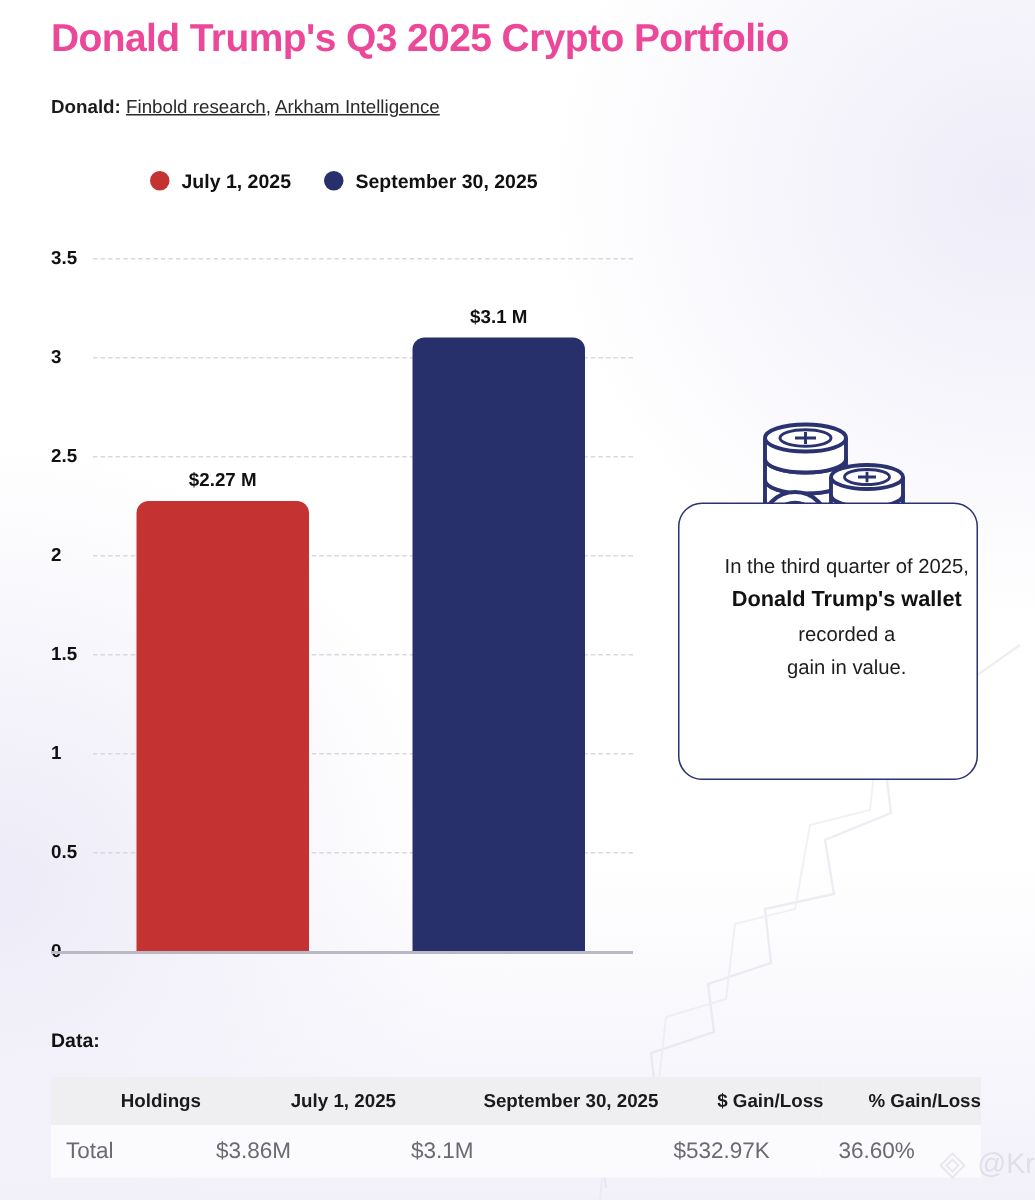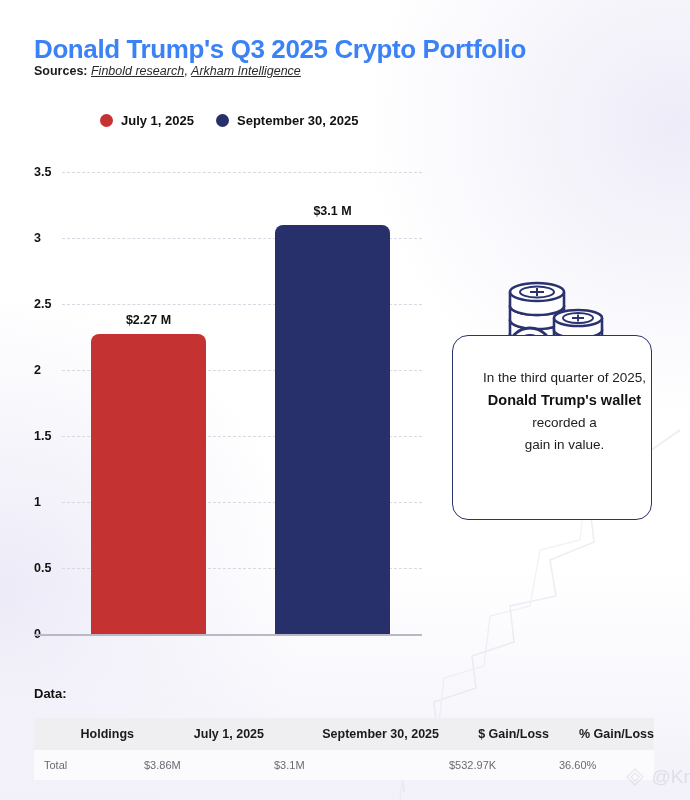--- a/index.html
+++ b/index.html
@@ -17,28 +17,28 @@
                     background:radial-gradient(ellipse at 0% 60%, #eceaf7 0%, rgba(236,234,247,0) 72%); }
   #bg-wash-right  { right:0; top:0; width:330px; height:420px;
                     background:radial-gradient(ellipse at 95% 30%, #eeecf8 0%, rgba(238,236,248,0) 70%); }
   #bg-wash-bottom { left:0; bottom:0; width:690px; height:230px;
                     background:linear-gradient(to top, #f2f1fa 0%, rgba(242,241,250,0) 100%); }
   #bg-zigzag { position:absolute; left:380px; top:420px; width:310px; height:380px; pointer-events:none; opacity:.5; }
 
   
   #page-title {
     position:absolute; left:34px; top:10px;
-    font-size:26px; font-weight:bold; letter-spacing:-0.4px; color:#3b82f6;margin-top:24px;
+    font-size:26px; font-weight:bold; letter-spacing:-0.4px; color:#ec4899;
   }
   #sources-line {
     position:absolute; left:34px; top:64px;
     font-size:12.5px; color:#1c1c1c;
   }
   #sources-line .lbl { font-weight:bold; }
-  #sources-line a { color:#2a2a2a; text-decoration:underline;font-style:italic; }
+  #sources-line a { color:#2a2a2a; text-decoration:underline; }
 
   
   #chart-legend {
     position:absolute; left:100px; top:113px;
     display:flex; align-items:center; gap:22px;
     font-size:13px; font-weight:bold; color:#111;
   }
   #chart-legend .legend-item { display:flex; align-items:center; gap:8px; }
   #chart-legend .dot { width:13px; height:13px; border-radius:50%; display:block; }
 
@@ -70,21 +70,21 @@
   #callout-pct { font-size:31px; font-weight:bold; letter-spacing:-0.5px; line-height:1.05; }
 
   
   #data-label { position:absolute; left:34px; top:686px; font-size:13px; font-weight:bold; color:#111; }
   #data-table { position:absolute; left:34px; top:718px; width:620px; border-collapse:collapse; }
   #data-table th {
     background:#efeff1; text-align:right; font-size:12.5px; font-weight:bold;
     color:#1a1a1a; padding:9px 0 9px 10px;
   }
   #data-table td {
-    font-size:11px; color:#6a6a72; padding:9px 0 9px 10px; background:#fbfbfd;
+    font-size:15px; color:#6a6a72; padding:9px 0 9px 10px; background:#fbfbfd;
   }
   #data-table th:nth-child(1), #data-table td:nth-child(1) { width:100px; }
   #data-table th:nth-child(2), #data-table td:nth-child(2) { width:130px; }
   #data-table th:nth-child(3), #data-table td:nth-child(3) { width:175px; }
   #data-table th:nth-child(4), #data-table td:nth-child(4) { width:110px; }
 
   
   #watermark {
     position:absolute; right:-4px; bottom:12px;
     display:flex; align-items:center; gap:5px;
@@ -100,21 +100,21 @@
 <svg id="bg-zigzag" viewBox="0 0 310 380">
   <path d="M300 10 L250 45 L252 80 L210 88 L214 122 L170 140 L176 176 L130 186 L134 222
            L92 236 L96 268 L54 282 L58 318 L20 336 L24 372" fill="none" stroke="#dedce9" stroke-width="1.6"></path>
   <path d="M262 0 L236 58 L206 66 L200 120 L160 130 L150 186 L110 196 L104 246 L64 258
            L58 312 L26 322 L20 380" fill="none" stroke="#e6e4ef" stroke-width="1.4"></path>
 </svg>
 
 <h1 id="page-title">Donald Trump's Q3 2025 Crypto Portfolio</h1>
 
 <div id="sources-line">
-  <span class="lbl">Sources:</span>
+  <span class="lbl">Donald:</span>
   <a href="#">Finbold research</a><span>, </span><a href="#">Arkham Intelligence</a>
 </div>
 
 <div id="chart-legend">
   <div class="legend-item">
     <span class="dot" id="legend-dot-0" style="background: rgb(196, 50, 50);"></span>
     <span>July 1, 2025</span>
   </div>
   <div class="legend-item">
     <span class="dot" id="legend-dot-1" style="background: rgb(40, 48, 107);"></span>

